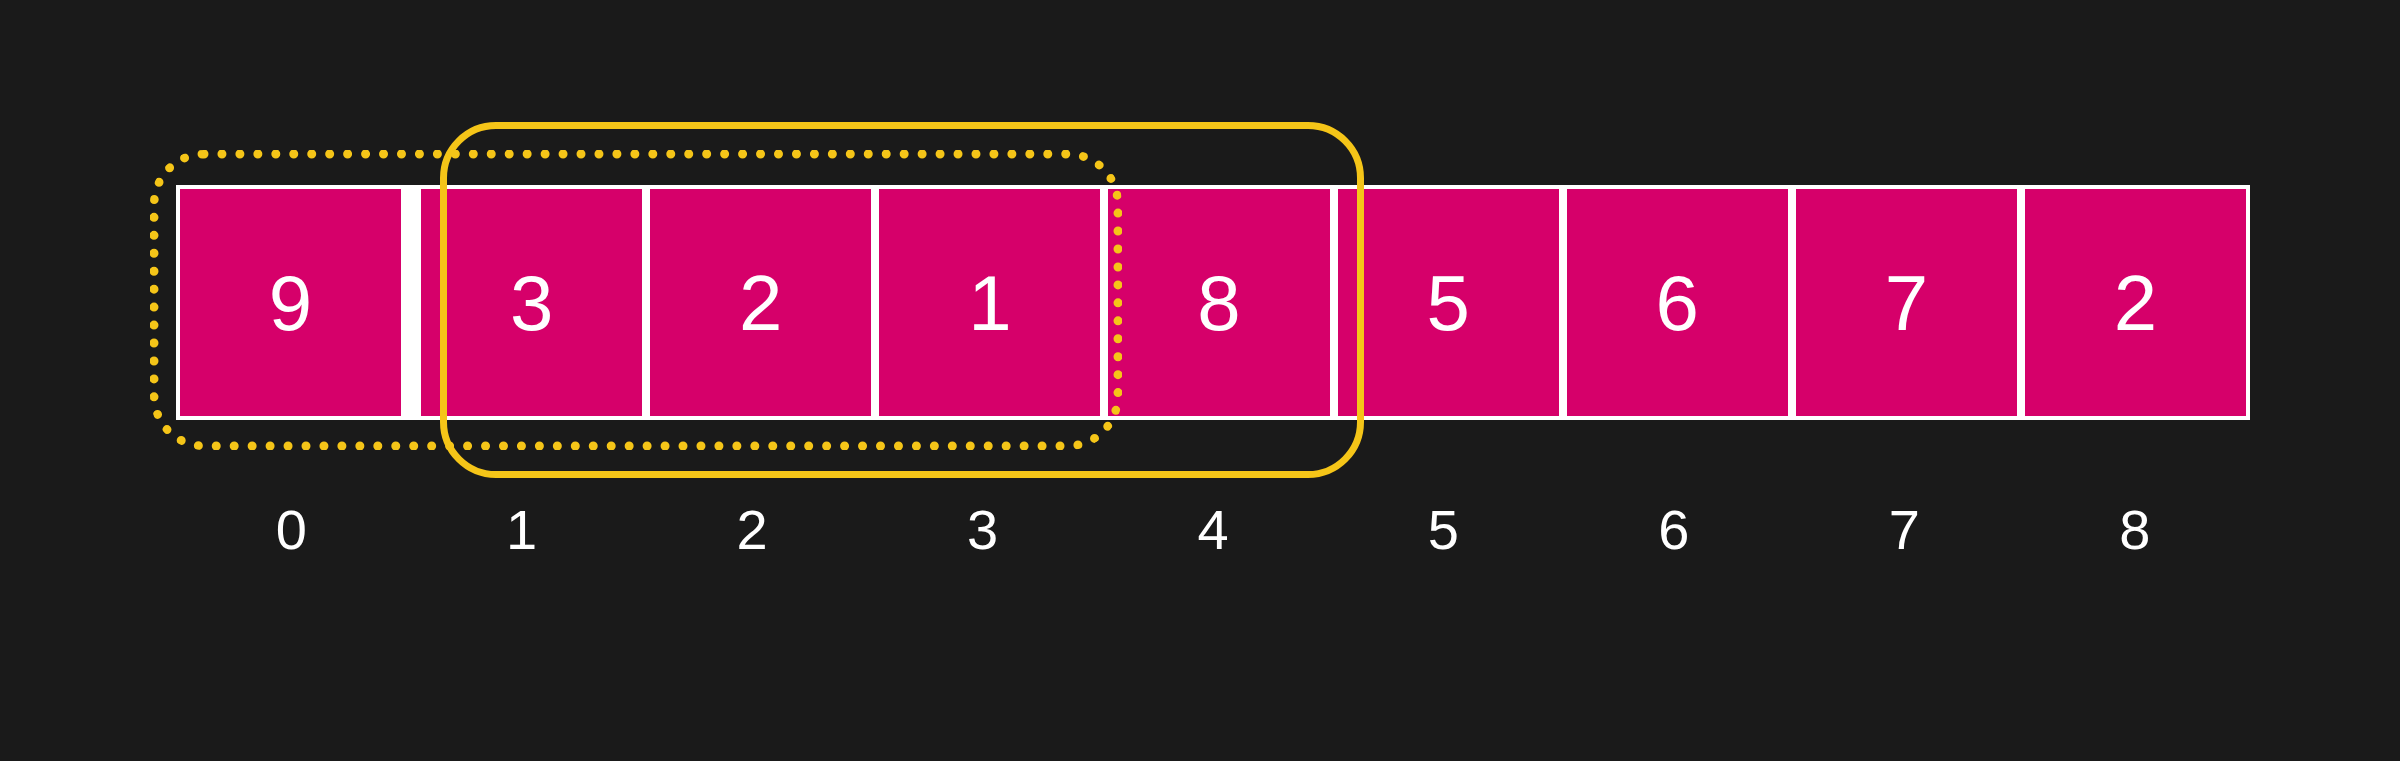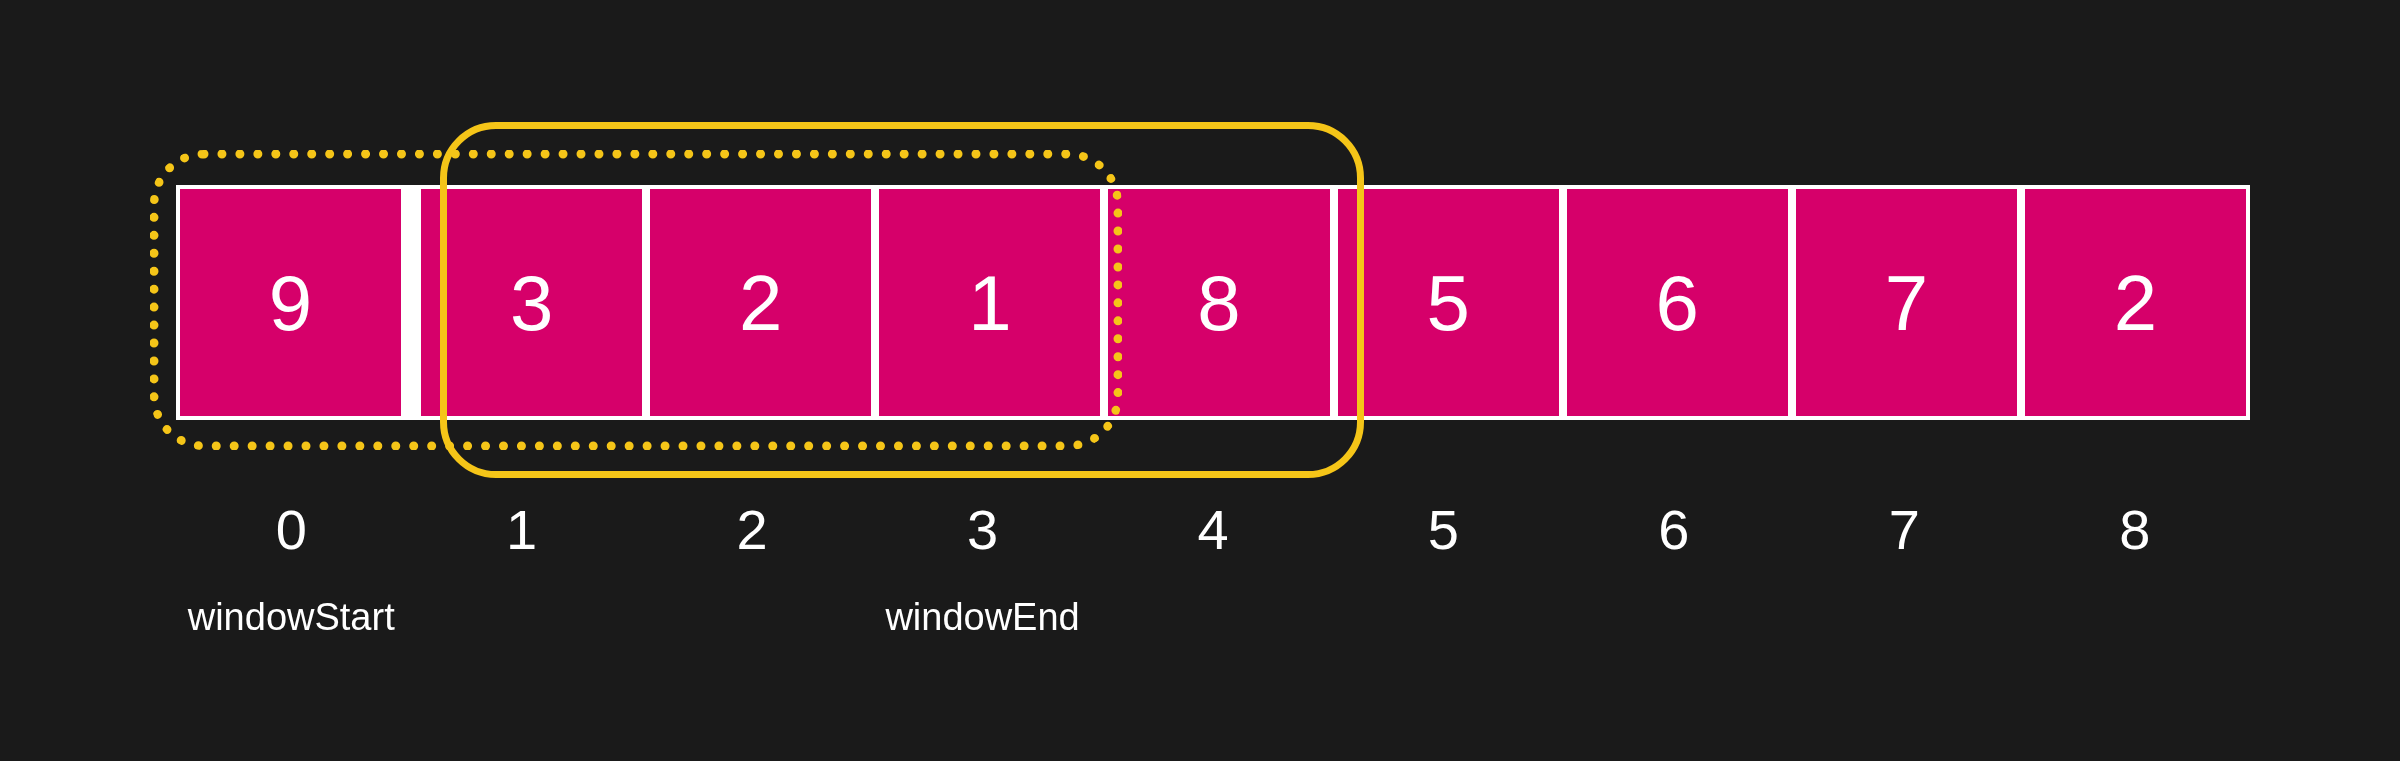--- a/index.html
+++ b/index.html
@@ -172,17 +172,15 @@
       <div class="index-label">2</div>
       <div class="index-label">3</div>
       <div class="index-label">4</div>
       <div class="index-label">5</div>
       <div class="index-label">6</div>
       <div class="index-label">7</div>
       <div class="index-label">8</div>
     </div>
 
   <div id="pointer-row">
-      <div class="pointer-label" style="left: 115.222px;">windowStart</div>
-      <div class="pointer-label" style="left: 806.556px;">windowEnd</div>
     </div>
 
 </div>
 
 </body></html>

